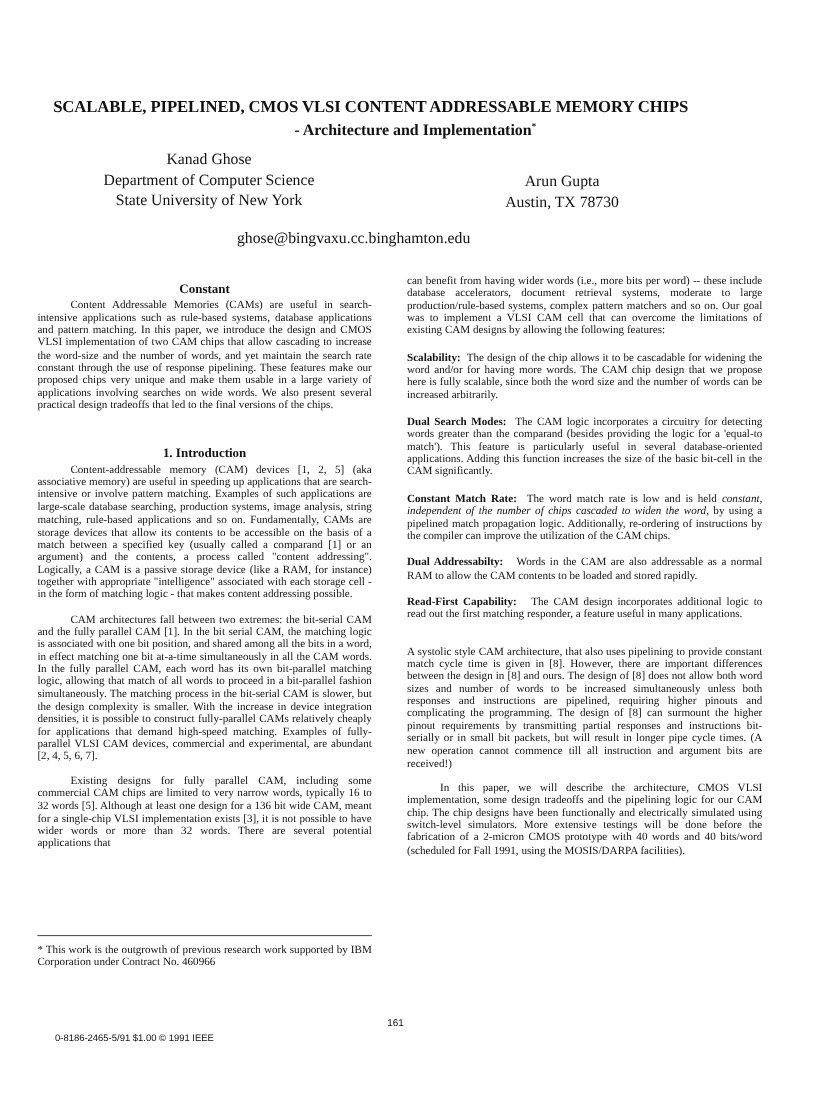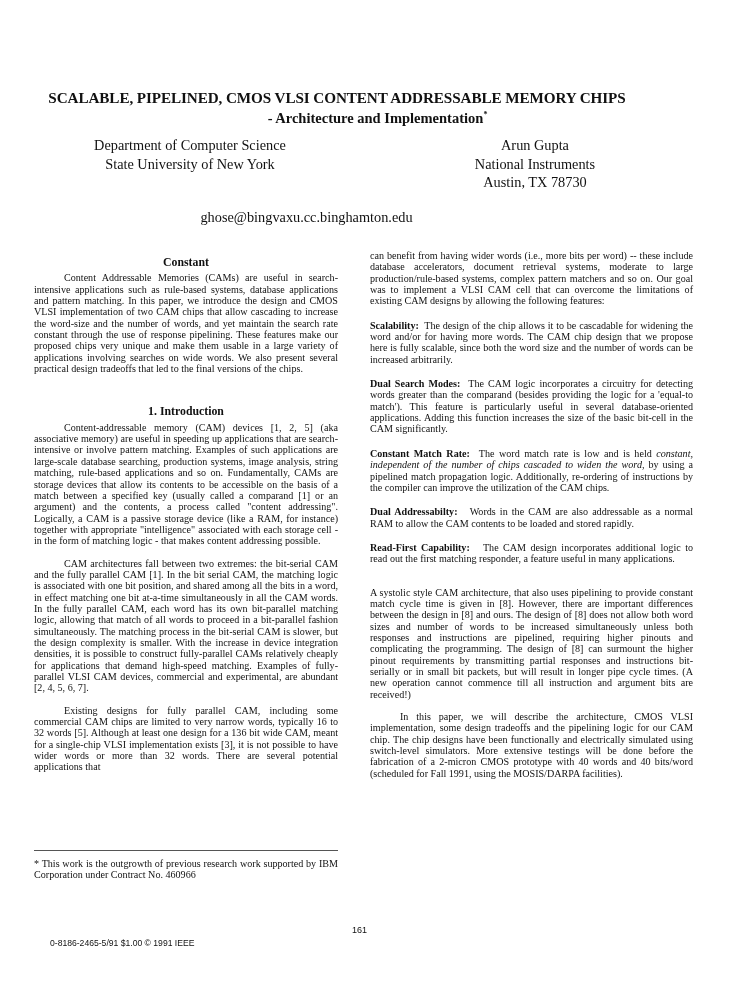--- a/index.html
+++ b/index.html
@@ -5,23 +5,23 @@
   html, body { margin: 0; padding: 0; background: #ffffff; }
   body { width: 755px; height: 1000px; position: relative; overflow: hidden;
          font-family: "Liberation Serif", "DejaVu Serif", serif; color: #111; }
   .title { position: absolute; left: 0; width: 674px; top: 89px; text-align: center;
            font-weight: bold; font-size: 15.2px; letter-spacing: -0.1px; }
   .subtitle { position: absolute; left: 0; width: 755px; top: 110px; text-align: center;
               font-weight: bold; font-size: 14.5px; }
   .subtitle sup { font-size: 8px; vertical-align: 6px; }
   .author { position: absolute; top: 136px; text-align: center; font-size: 14.3px; line-height: 18.5px; }
   .author.left { left: 60px; width: 260px; }
-  .author.right { left: 405px; width: 260px; }
+  .author.right { left: 381px; width: 260px; margin-top: 20px; }
   .author div { white-space: nowrap; }
-  .email { position: absolute; top: 209px; left: 0; width: 613px; text-align: center; font-size: 14.3px; }
+  .email { position: absolute; top: 209px; left: 0; width: 613px; text-align: center; font-size: 14.3px; padding-left: 15px; }
   .col { position: absolute; font-size: 10.1px; line-height: 11.35px; text-align: justify; }
   .col.left { left: 34px; width: 304px; top: 257px; }
   .col.right { left: 370px; width: 323px; top: 250px; }
   .sec-head { text-align: center; font-weight: bold; font-size: 11.8px; margin: 0 0 4px 0; }
   p { margin: 0; }
   .indent { text-indent: 30px; }
   .gap-s { margin-top: 11px; }
   .gap-m { margin-top: 13px; }
   .gap-l { margin-top: 22px; }
   .intro-head { margin-top: 32px; }
@@ -34,26 +34,26 @@
 </style>
 </head>
 <body>
 
 <div>
 
   <div class="title">SCALABLE, PIPELINED, CMOS VLSI CONTENT ADDRESSABLE MEMORY CHIPS</div>
   <div class="subtitle"><span>- Architecture and Implementation</span><sup>*</sup></div>
 
   <div class="author left">
+    <div>Kanad Ghose</div>
     <div>Department of Computer Science</div>
     <div>State University of New York</div>
   </div>
   <div class="author right">
     <div>Arun Gupta</div>
-    <div>National Instruments</div>
     <div>Austin, TX 78730</div>
   </div>
 
   <div class="email">ghose@bingvaxu.cc.binghamton.edu</div>
 
   <div class="col left">
     <div class="sec-head">Constant</div>
     <p class="indent">Content Addressable Memories (CAMs) are useful in search-intensive applications such as rule-based systems, database applications and pattern matching. In this paper, we introduce the design and CMOS VLSI implementation of two CAM chips that allow cascading to increase the word-size and the number of words, and yet maintain the search rate constant through the use of response pipelining. These features make our proposed chips very unique and make them usable in a large variety of applications involving searches on wide words. We also present several practical design tradeoffs that led to the final versions of the chips.</p>
 
     <div class="sec-head intro-head">1.  Introduction</div>

